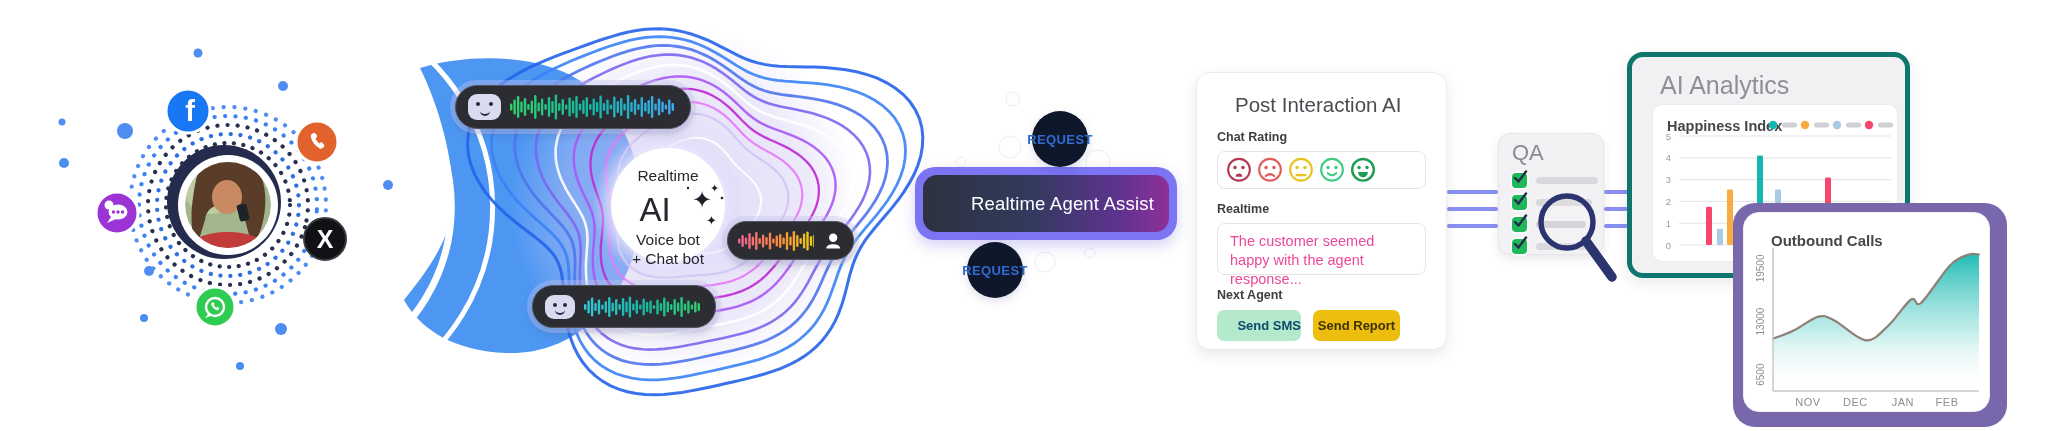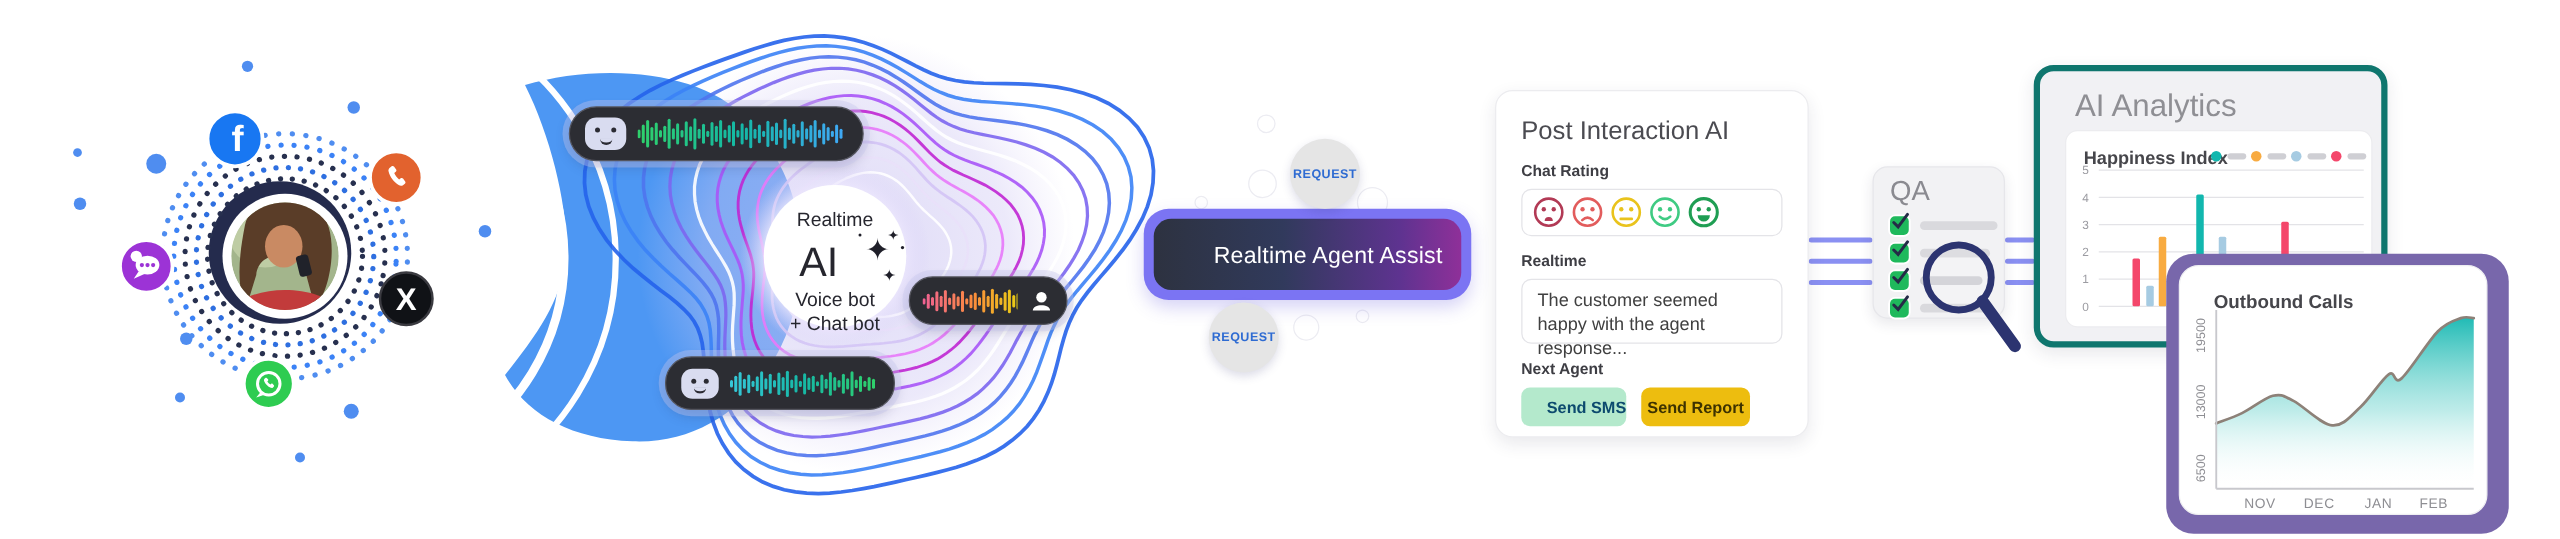--- a/index.html
+++ b/index.html
@@ -25,38 +25,38 @@
                 border-bottom:2px solid #2b2b33; border-radius:0 0 8px 8px; }
   .pill-bottom .bot-face { width:30px; height:24px; }
   .wave { flex:1 1 auto; }
 
   
   .assist-outer { position:absolute; left:915px; top:167px; width:262px; height:73px; border-radius:20px;
                   background:var(--c-assist-border); z-index:3; box-shadow:0 6px 14px rgba(90,80,220,.25); }
   .assist-inner { position:absolute; inset:8px; border-radius:14px; color:#fff; font-size:18.5px; letter-spacing:.2px;
                   display:flex; align-items:center; justify-content:center;
                   background:linear-gradient(90deg,#2d3240 0%,#313a5c 42%,#5e3390 80%,#8f3099 100%);padding-left:33px; }
-  .bubble { position:absolute; width:56px; height:56px; border-radius:50%; background:#e5e5e5; z-index:4;
+  .bubble { position:absolute; width:56px; height:56px; border-radius:50%; background:#0f172a; z-index:4;
             display:flex; align-items:center; justify-content:center; color:var(--c-request);
-            font-size:10px; font-weight:bold; letter-spacing:.4px;
+            font-size:13px; font-weight:bold; letter-spacing:.4px;
             box-shadow:0 3px 8px rgba(60,60,120,.18); }
   .bubble-top    { left:1032px; top:111px; }
   .bubble-bottom { left:967px;  top:242px; }
 
   
   .pi-card { position:absolute; left:1196px; top:72px; width:251px; height:278px; z-index:3;
              background:#fff; border:1px solid #ececef; border-radius:14px; padding:18px 20px 0 20px;
              box-shadow:0 5px 14px rgba(40,40,70,.10); }
-  .pi-title { font-size:20.5px; color:#4b4b51; margin-top:2px; }
+  .pi-title { font-size:20.5px; color:#4b4b51; margin-top:2px;margin-left:18px; }
   .pi-label { font-size:12.5px; font-weight:bold; color:#3e3e44; margin-top:13px; }
   .rate-box { margin-top:7px; height:38px; border:1.2px solid #e4e4e8; border-radius:8px;
               display:flex; align-items:center; gap:3px; padding-left:7px; background:#fff; }
   .rate-box svg { width:28px; height:28px; display:block; cursor:pointer; }
   .sum-box { margin-top:7px; height:52px; border:1.2px solid #e4e4e8; border-radius:8px;
-             padding:8px 12px; font-size:14.5px; line-height:1.3; color:#404040; }
+             padding:8px 12px; font-size:14.5px; line-height:1.3; color:#ec4899; }
   .btn-row { display:flex; gap:12px; margin-top:8px; }
   .btn { border:none; border-radius:7px; height:31px; font-size:13px; font-family:"Liberation Sans",sans-serif;
          font-weight:bold; cursor:pointer; }
   .btn-sms    { width:84px;  background:var(--c-sms-bg);    color:#0c4a6e;text-align:right; }
   .btn-report { width:87px; background:var(--c-report-bg); color:#3d3200;text-align:center; }
 
   
   .conn { position:absolute; height:3.5px; border-radius:2px; background:var(--c-connector); z-index:2; }
 
   

